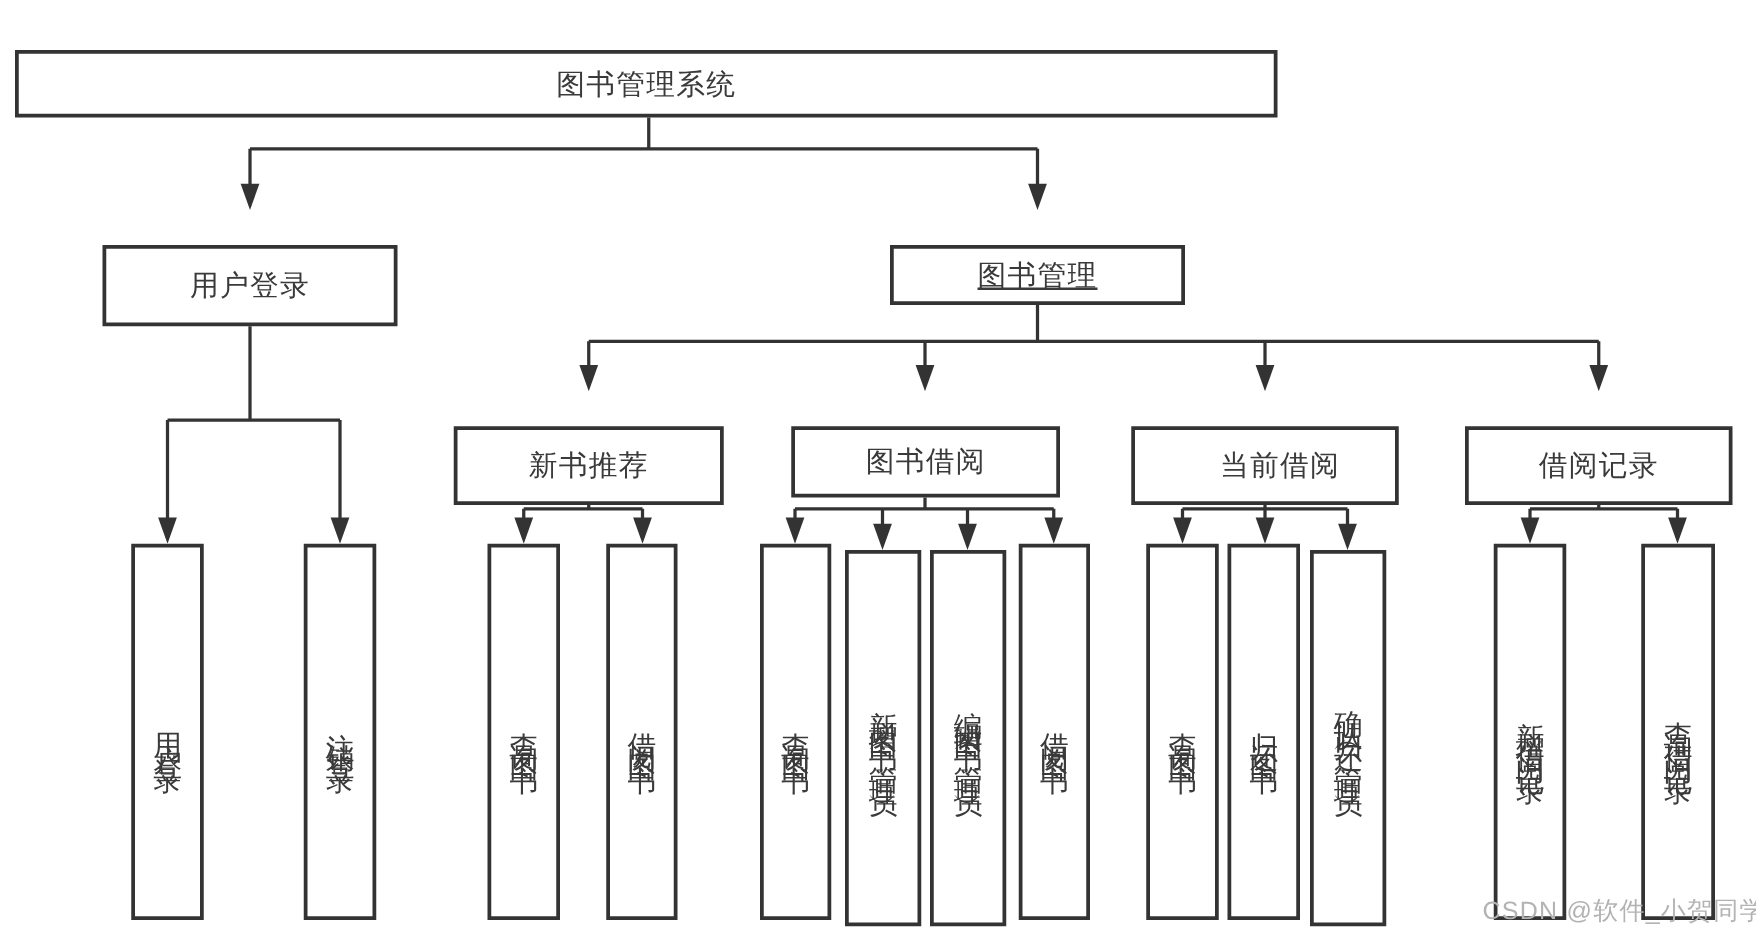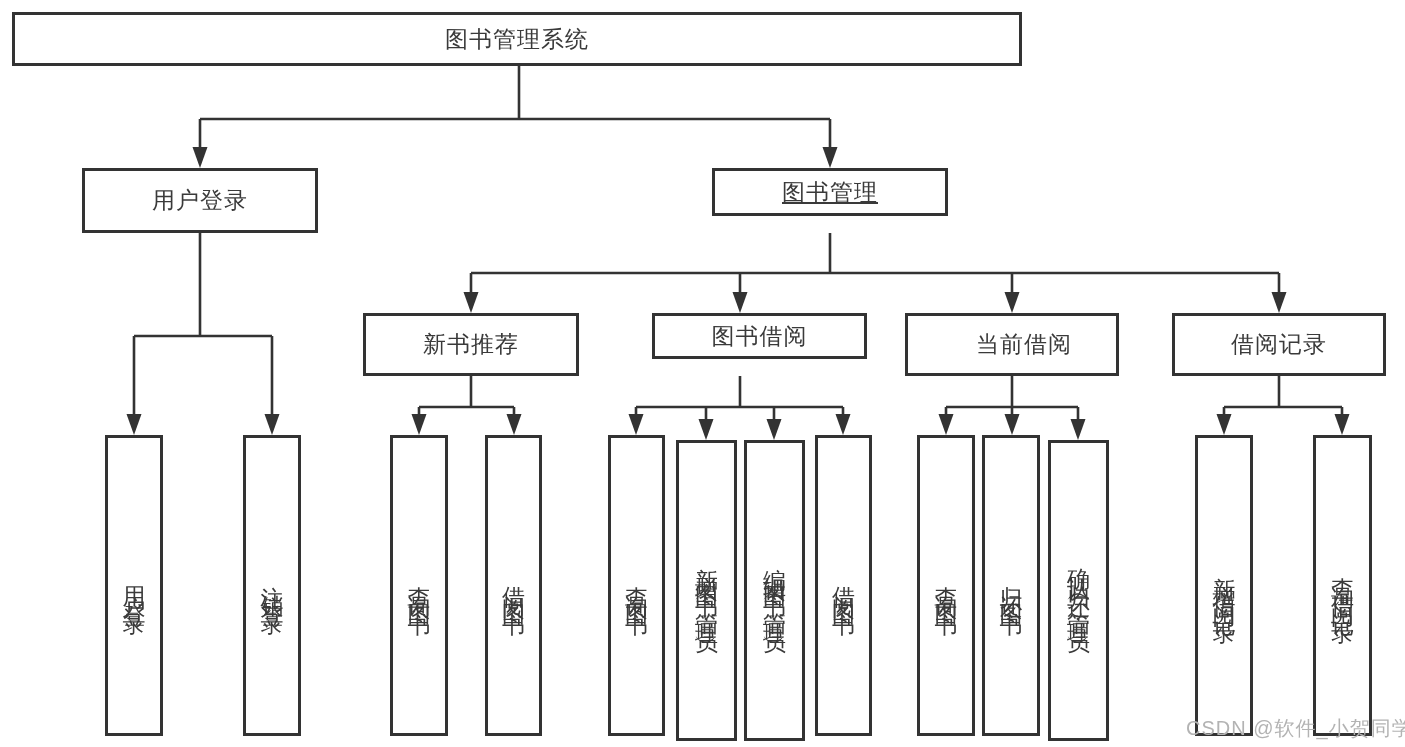--- a/index.html
+++ b/index.html
@@ -15,21 +15,21 @@
     position:absolute;
     box-sizing:border-box;
     background:#ffffff;
     border:3px solid #333333;
     color:#3a3a3a;
     display:flex;
     align-items:center;
     justify-content:center;
     z-index:2;
   }
-  .h-node{font-size:23px;letter-spacing:1px;}
+  .h-node{font-size:23px;letter-spacing:1px;margin-top:28px;}
   .v-node{
     writing-mode:vertical-rl;
     text-orientation:mixed;
     font-size:23px;
     letter-spacing:9px;
     line-height:1;
   }
   .watermark{
     position:absolute;
     left:1186px;top:715px;
@@ -84,21 +84,21 @@
       <polygon points="1334.5,414 1349.5,414 1342,435"></polygon>
     </g>
   </svg>
 
   <div class="node h-node" style="left:12px;top:12px;width:1010px;height:54px;">图书管理系统</div>
 
   <div class="node h-node" style="left:82px;top:168px;width:236px;height:65px;">用户登录</div>
   <div class="node h-node" style="left:712px;top:168px;width:236px;height:48px;text-decoration:underline;">图书管理</div>
 
   <div class="node h-node" style="left:363px;top:313px;width:216px;height:63px;">新书推荐</div>
-  <div class="node h-node" style="left:652px;top:313px;width:215px;height:46px;">图书借阅</div>
+  <div class="node h-node" style="left:633px;top:313px;width:215px;height:57px;">图书借阅</div>
   <div class="node h-node" style="left:905px;top:313px;width:214px;height:63px;padding-left:24px;">当前借阅</div>
   <div class="node h-node" style="left:1172px;top:313px;width:214px;height:63px;">借阅记录</div>
 
   <div class="node v-node" style="left:105px;top:435px;width:58px;height:301px;">用户登录</div>
   <div class="node v-node" style="left:243px;top:435px;width:58px;height:301px;">注销登录</div>
 
   <div class="node v-node" style="left:390px;top:435px;width:58px;height:301px;">查询图书</div>
   <div class="node v-node" style="left:485px;top:435px;width:57px;height:301px;">借阅图书</div>
 
   <div class="node v-node" style="left:608px;top:435px;width:57px;height:301px;">查询图书</div>

